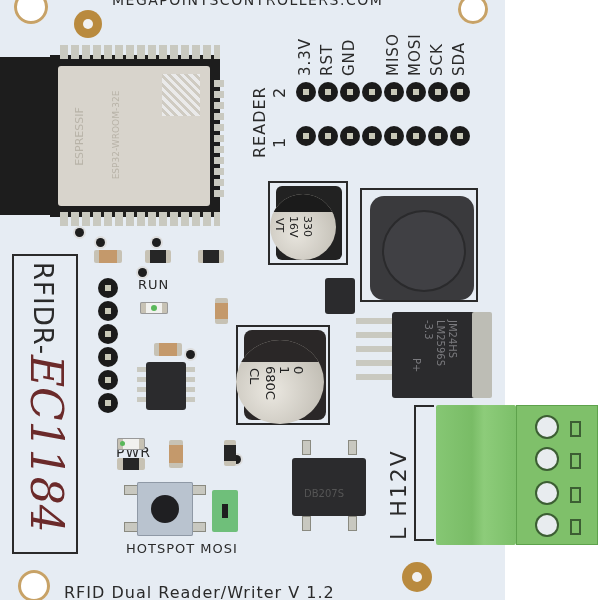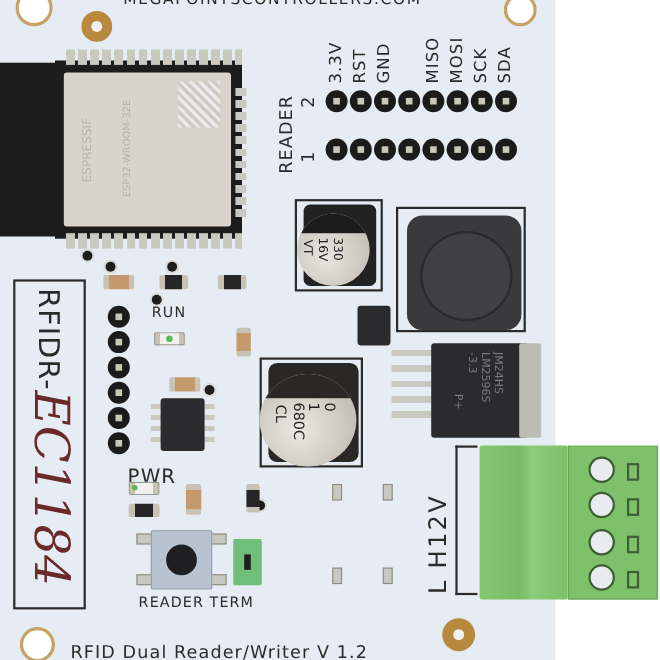--- a/index.html
+++ b/index.html
@@ -113,20 +113,23 @@
     <div class="abs" style="left:70px;top:26px;transform:rotate(90deg);transform-origin:left top;font-size:13px;color:#222;">0</div>
     <div class="abs" style="left:56px;top:26px;transform:rotate(90deg);transform-origin:left top;font-size:13px;color:#222;">1</div>
     <div class="abs" style="left:42px;top:26px;transform:rotate(90deg);transform-origin:left top;font-size:13px;color:#222;">680C</div>
     <div class="abs" style="left:26px;top:28px;transform:rotate(90deg);transform-origin:left top;font-size:13px;color:#222;">CL</div>
   </div>
 
   <div class="pad" style="left:302px;top:440px;"></div>
   <div class="pad" style="left:348px;top:440px;"></div>
   <div class="pad" style="left:302px;top:516px;"></div>
   <div class="pad" style="left:348px;top:516px;"></div>
+  <div class="chip" style="left:292px;top:458px;width:74px;height:58px;">
+    <div class="abs" style="left:12px;top:30px;font-size:10px;color:#555;">DB207S</div>
+  </div>
 
   <div class="abs silk rot" style="left:386px;top:540px;transform:rotate(-90deg);font-size:22px;letter-spacing:2px;white-space:nowrap;">L H12V</div>
   <div class="outline" style="left:414px;top:405px;width:20px;height:136px;border-left:2px solid #2a2a2a;border-right:none;"></div>
 
   <div class="outline" style="left:12px;top:254px;width:66px;height:300px;"></div>
   <div class="abs silk rot" style="left:58px;top:262px;transform:rotate(90deg);font-size:26px;white-space:nowrap;">RFIDR-</div>
   <div class="abs rot" style="left:72px;top:355px;transform:rotate(90deg);font-size:44px;color:#6b2a2a;font-family:'DejaVu Serif',serif;font-style:italic;white-space:nowrap;">EC1184</div>
 
   <div>
     <div class="pin" style="left:98px;top:278px;"></div>
@@ -150,41 +153,41 @@
   <div class="abs silk" style="left:138px;top:277px;font-size:13px;">RUN</div>
   <div class="smd" style="left:140px;top:302px;width:28px;height:12px;background:linear-gradient(90deg,#c7c2b4 0 20%,#f1f1ee 20% 80%,#c7c2b4 80%);box-shadow:inset 0 0 0 1px #999;">
     <div class="abs" style="left:11px;top:3px;width:6px;height:6px;background:#5ab85a;border-radius:50%;"></div>
   </div>
   <div class="smd cap-smd" style="left:215px;top:298px;width:13px;height:26px;background:linear-gradient(180deg,#c7c2b4 0 18%,#c4996b 18% 82%,#c7c2b4 82%);"></div>
   <div class="smd cap-smd" style="left:154px;top:343px;width:28px;height:13px;"></div>
 
   <div class="abs" style="left:137px;top:367px;width:58px;height:40px;background:repeating-linear-gradient(180deg,#c9c9c0 0 5px,transparent 5px 10px);"></div>
   <div class="chip" style="left:146px;top:362px;width:40px;height:48px;"></div>
 
-  <div class="abs silk" style="left:116px;top:423px;font-size:18px;">PWR</div>
+  <div class="abs silk" style="left:116px;top:444px;font-size:14px;">PWR</div>
   <div class="smd" style="left:117px;top:438px;width:28px;height:12px;background:linear-gradient(90deg,#c7c2b4 0 20%,#f1f1ee 20% 80%,#c7c2b4 80%);box-shadow:inset 0 0 0 1px #999;">
     <div class="abs" style="left:3px;top:3px;width:5px;height:5px;background:#5ab85a;border-radius:50%;"></div>
   </div>
   <div class="smd res-smd" style="left:117px;top:458px;width:28px;height:12px;"></div>
   <div class="smd cap-smd" style="left:169px;top:440px;width:14px;height:28px;background:linear-gradient(180deg,#c7c2b4 0 18%,#c4996b 18% 82%,#c7c2b4 82%);"></div>
   <div class="smd res-smd" style="left:224px;top:440px;width:12px;height:26px;background:linear-gradient(180deg,#c7c2b4 0 20%,#262626 20% 80%,#c7c2b4 80%);"></div>
 
   <div class="pad" style="left:124px;top:485px;width:16px;height:10px;"></div>
   <div class="pad" style="left:190px;top:485px;width:16px;height:10px;"></div>
   <div class="pad" style="left:124px;top:522px;width:16px;height:10px;"></div>
   <div class="pad" style="left:190px;top:522px;width:16px;height:10px;"></div>
   <div class="abs" style="left:137px;top:482px;width:56px;height:54px;background:#b9c3cf;border-radius:2px;box-shadow:inset 0 0 0 1px #8f99a6;">
     <div class="abs" style="left:14px;top:13px;width:28px;height:28px;border-radius:50%;background:#1f1f22;"></div>
   </div>
 
   <div class="abs" style="left:212px;top:490px;width:26px;height:42px;background:#6fbf7a;border-radius:2px;">
     <div class="abs" style="left:10px;top:14px;width:6px;height:14px;background:#1f1f1f;"></div>
   </div>
 
-  <div class="abs silk" style="left:126px;top:541px;font-size:13px;">READER TERM</div>
+  <div class="abs silk" style="left:126px;top:541px;font-size:13px;">HOTSPOT MOSI</div>
 
   <div class="abs silk" style="left:64px;top:583px;font-size:16px;white-space:nowrap;">RFID Dual Reader/Writer V 1.2</div>
 </div>
 
 <div class="abs" style="left:436px;top:405px;width:162px;height:140px;">
   <div class="abs" style="left:0;top:0;width:80px;height:140px;background:linear-gradient(90deg,#86c774,#79bc66 45%,#8dcc7a 60%,#7cbf69);border-radius:2px;"></div>
   <div class="abs" style="left:80px;top:0;width:82px;height:140px;background:#7fc06a;box-shadow:inset 0 0 0 1px #5ea24c;"></div>
   <div class="abs" style="left:101px;top:12px;width:20px;height:20px;border-radius:50%;background:#e8ecef;box-shadow:0 0 0 2px #3c5e33;"></div>
   <div class="abs" style="left:101px;top:44px;width:20px;height:20px;border-radius:50%;background:#e8ecef;box-shadow:0 0 0 2px #3c5e33;"></div>
   <div class="abs" style="left:101px;top:78px;width:20px;height:20px;border-radius:50%;background:#e8ecef;box-shadow:0 0 0 2px #3c5e33;"></div>

